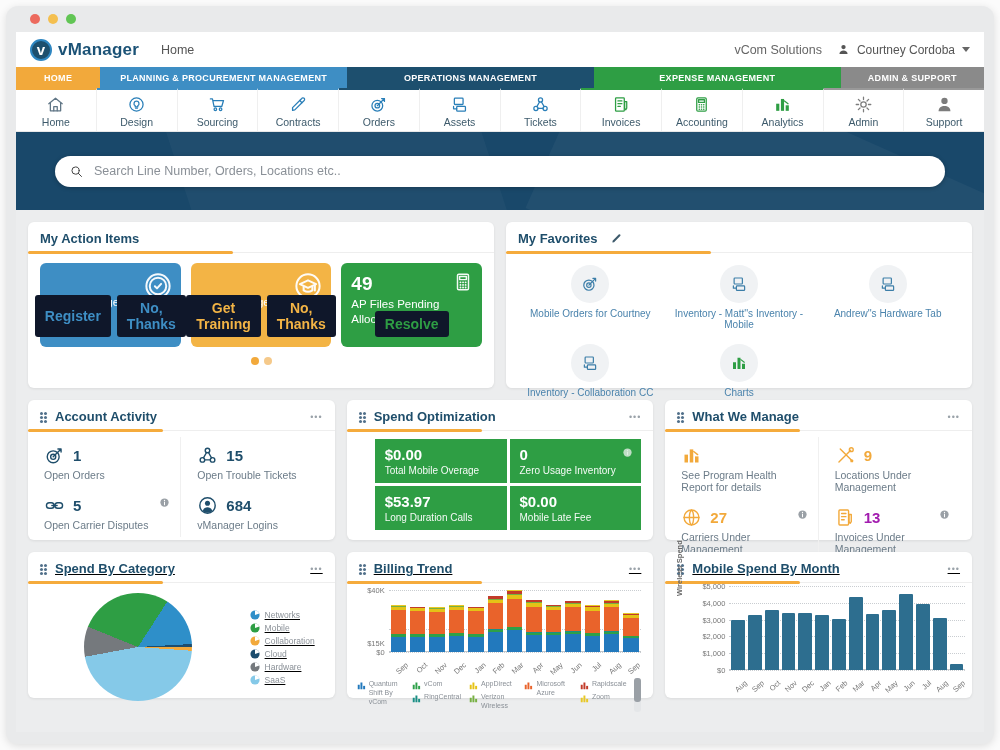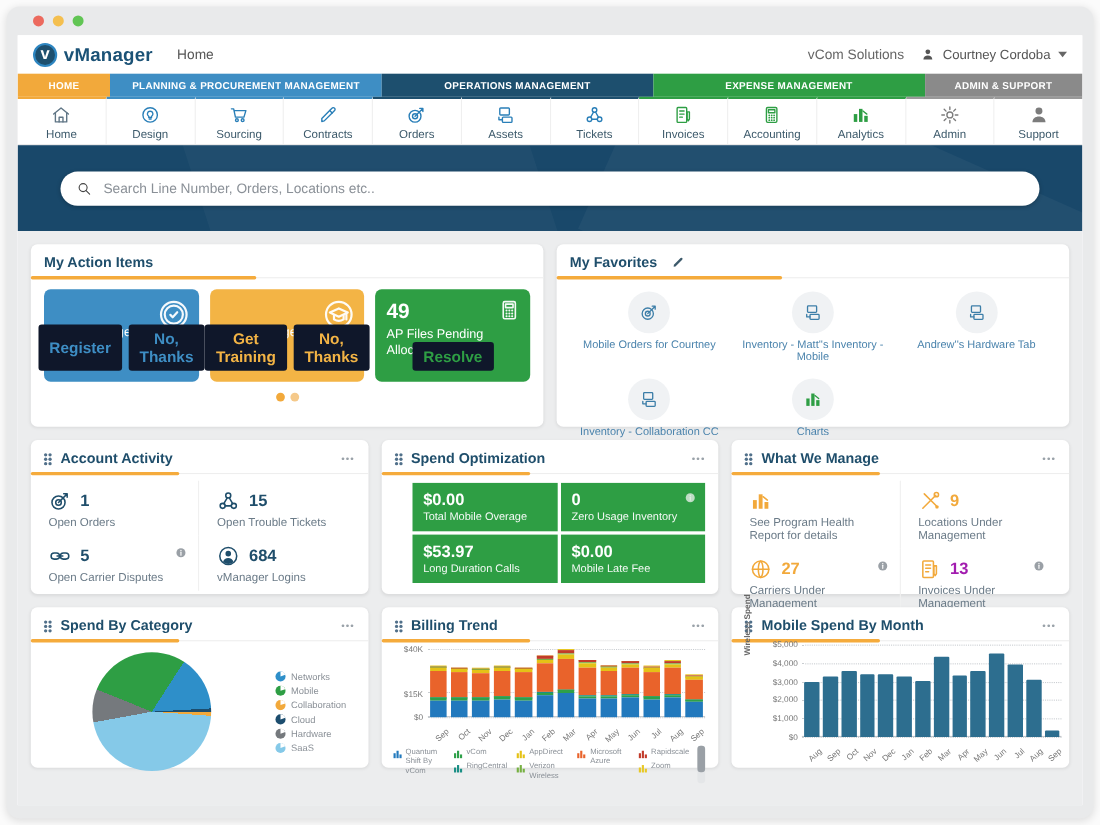--- a/index.html
+++ b/index.html
@@ -38,21 +38,21 @@
   .searchbox{position:relative;z-index:2;width:890px;height:31px;background:#fff;border-radius:16px;display:flex;align-items:center;padding:0 14px;gap:8px;box-shadow:0 1px 4px rgba(0,0,0,.25);}
   .searchbox input{border:none;outline:none;flex:1;font-size:12.5px;color:#333;font-family:"Liberation Sans",sans-serif;background:transparent;}
   .searchbox input::placeholder{color:#8a9097;}
 
   
   .main{background:#ecedee;height:100%;padding:12px;}
   .row{display:flex;gap:12px;margin-bottom:12px;}
   .card{background:#fff;border-radius:6px;box-shadow:0 1px 3px rgba(0,0,0,.08);position:relative;}
   .half{flex:1;height:166px;}
   .third{flex:1;height:140px;}
-  .third3{flex:1;height:146px;}
+  .third3{flex:1;height:146px;text-decoration:underline;}
   .card-head{display:flex;align-items:center;gap:7px;padding:9px 12px 6px 12px;border-bottom:1px solid #eee;position:relative;}
   .card-head .title{font-size:13px;font-weight:bold;color:#1f4e6b;}
   .card-head:after{content:"";position:absolute;left:0;bottom:-2px;height:3px;width:44%;background:#f5ab3c;border-radius:2px;}
   .menu-dots{margin-left:auto;color:#9aa2a9;font-size:9px;letter-spacing:1px;cursor:pointer;line-height:4px;}
   .drag{width:3px;height:3px;border-radius:50%;background:#51708a;box-shadow:4px 0 0 #51708a,0 4px 0 #51708a,4px 4px 0 #51708a,0 8px 0 #51708a,4px 8px 0 #51708a;margin-right:5px;margin-top:-6px;cursor:grab;}
 
   
   .action-cards{display:flex;gap:10px;padding:10px 12px 4px 12px;}
   .acard{flex:1;border-radius:6px;color:#fff;position:relative;height:84px;padding:10px 10px;}
   .acard .atitle{font-size:11.5px;margin-top:22px;max-width:75%;line-height:1.3;}
@@ -665,21 +665,21 @@
         <section class="card third3">
           <div class="card-head">
             <span class="drag"></span>
             <span class="title">Billing Trend</span>
             <span class="menu-dots">•••</span>
           </div>
           <div class="bt-plot chartwrap" id="bt-plot">
               <div class="gridline" style="top: 62px;"></div>
               <span class="ytick" style="top: 62px;">$0</span>
               <div class="gridline" style="top: 38.75px;"></div>
-              <span class="ytick" style="top: 41px;">$15K</span>
+              <span class="ytick" style="top: 53px;">$15K</span>
               <div class="gridline" style="top: 0px;"></div>
               <span class="ytick" style="top: 0px;">$40K</span>
               <div class="baseline"></div>
               <div class="bt-bars">
                 <div class="bt-bar">
                   <div style="height: 15.5px; background: rgb(34, 121, 189);"></div>
                   <div style="height: 2.325px; background: rgb(46, 160, 73);"></div>
                   <div style="height: 0.465px; background: rgb(26, 143, 133);"></div>
                   <div style="height: 24.025px; background: rgb(233, 99, 43);"></div>
                   <div style="height: 3.1px; background: rgb(229, 194, 22);"></div>

